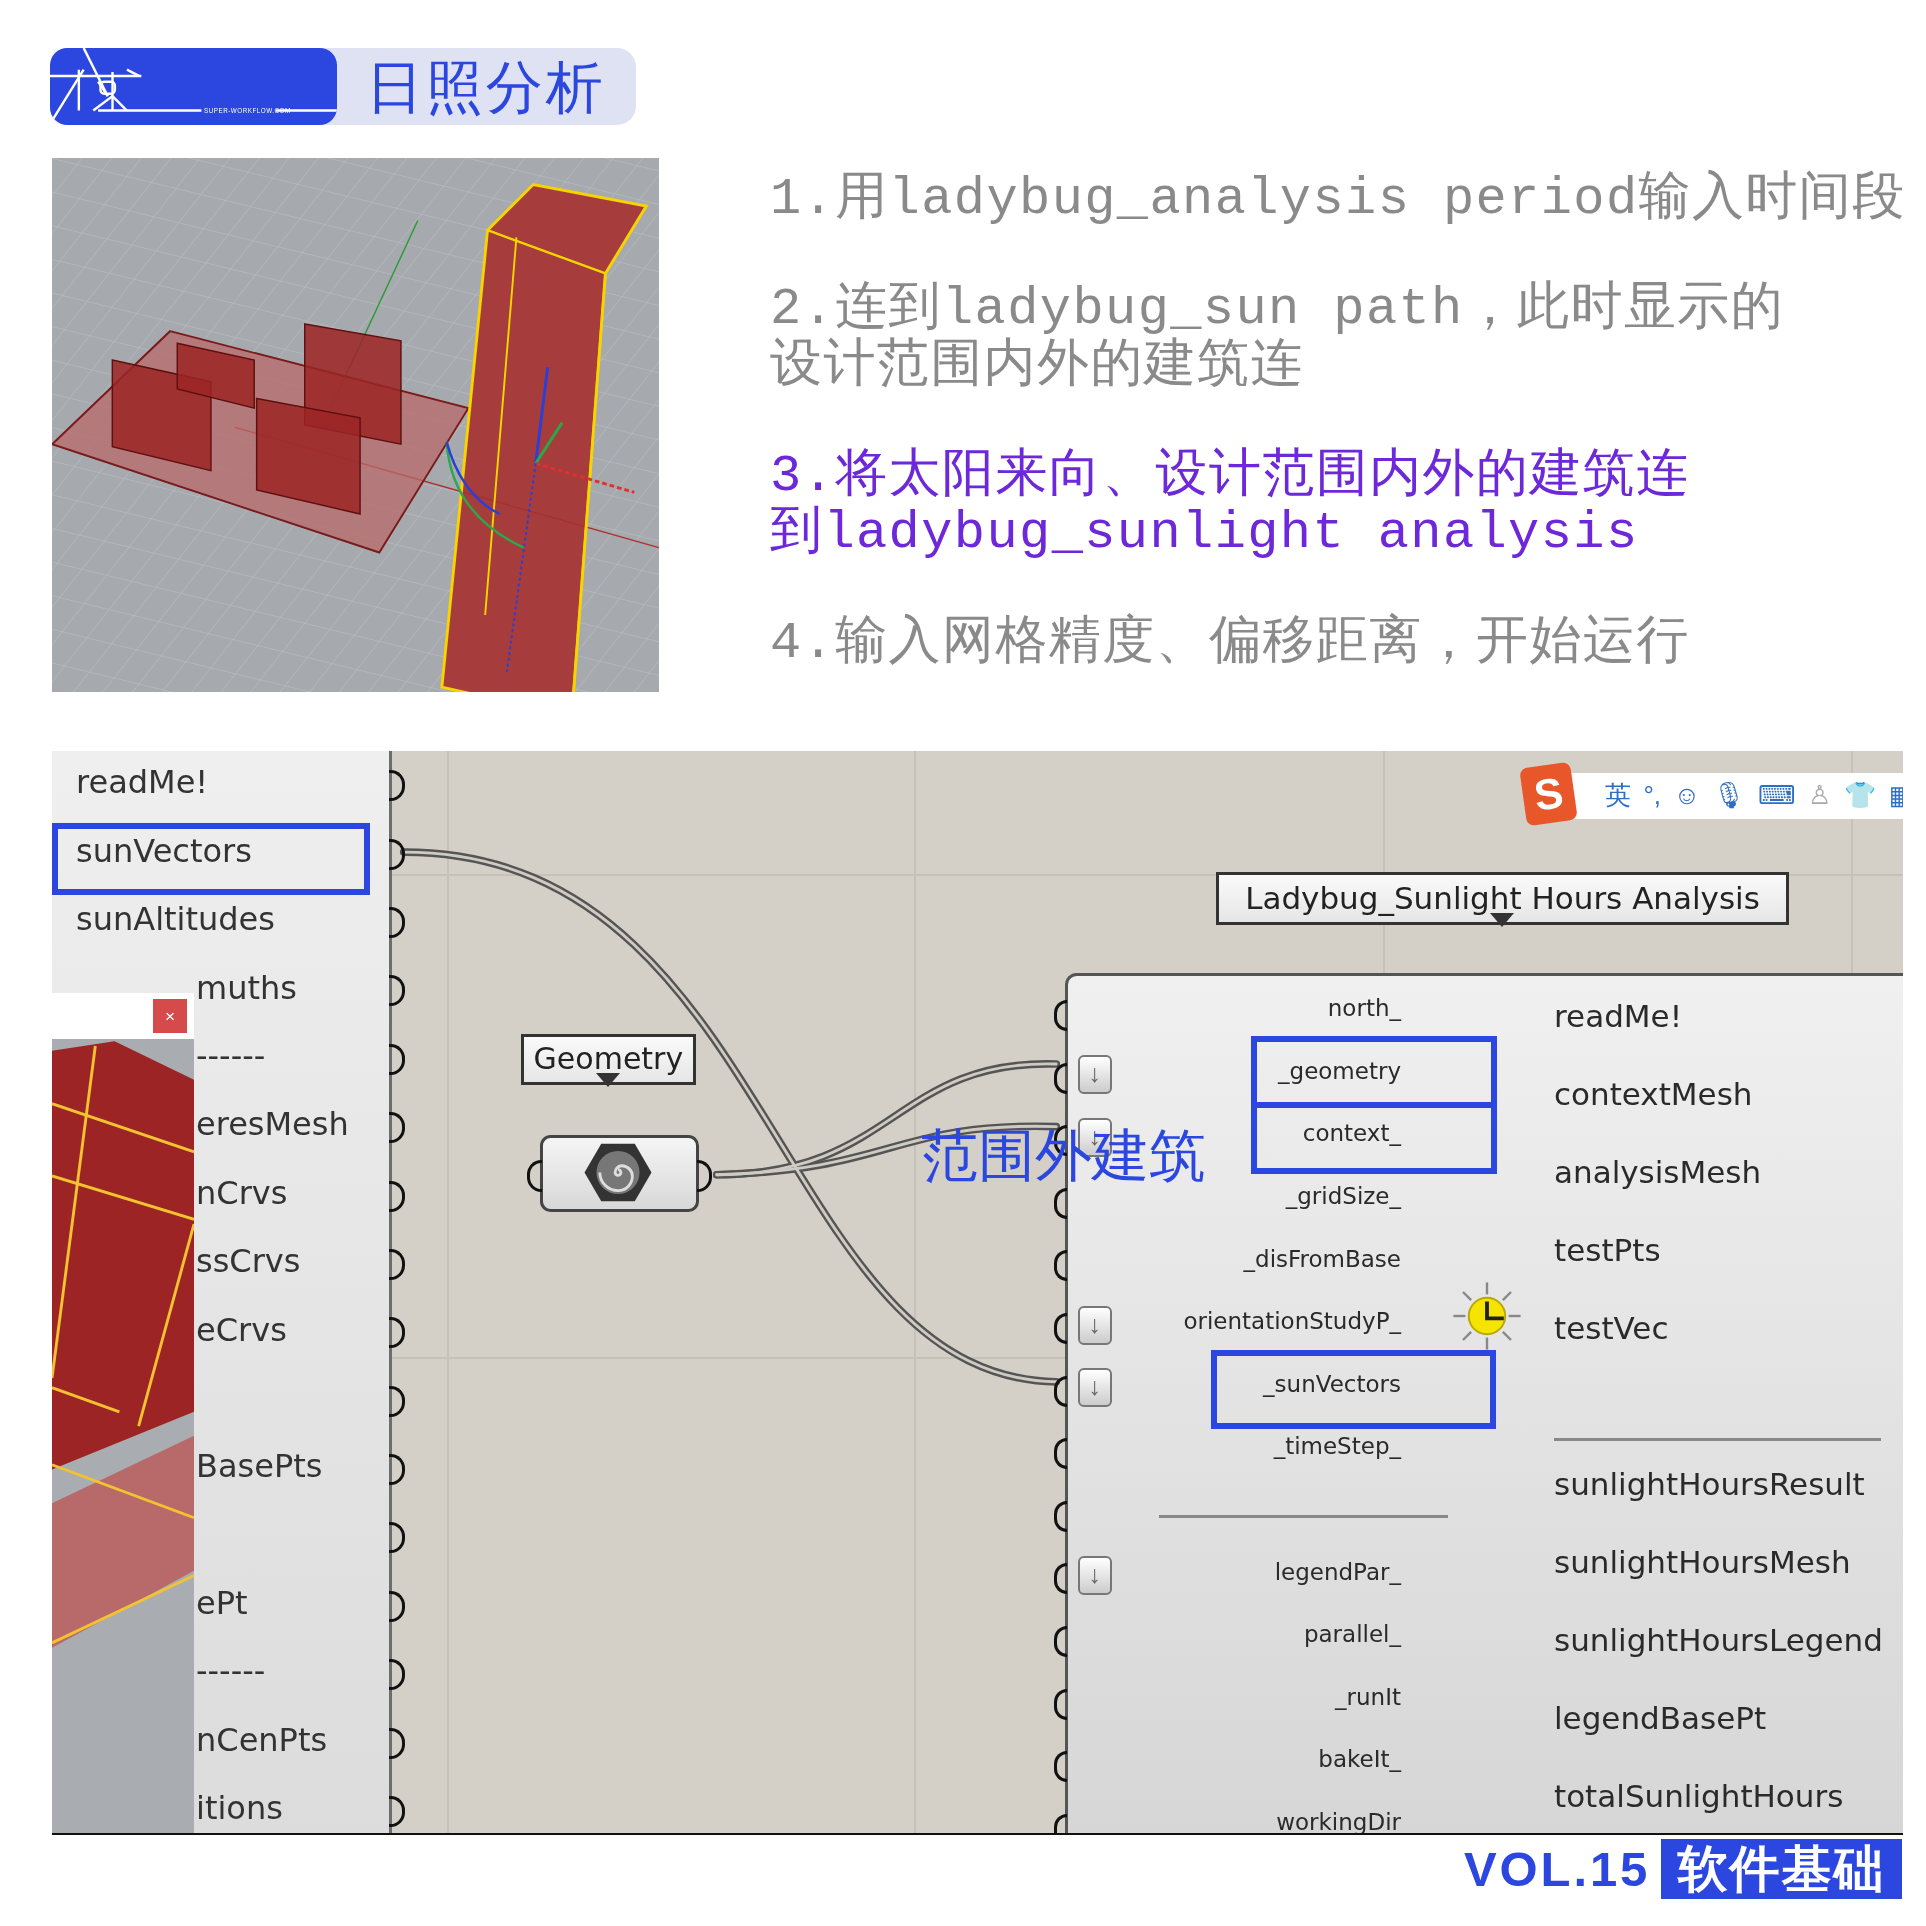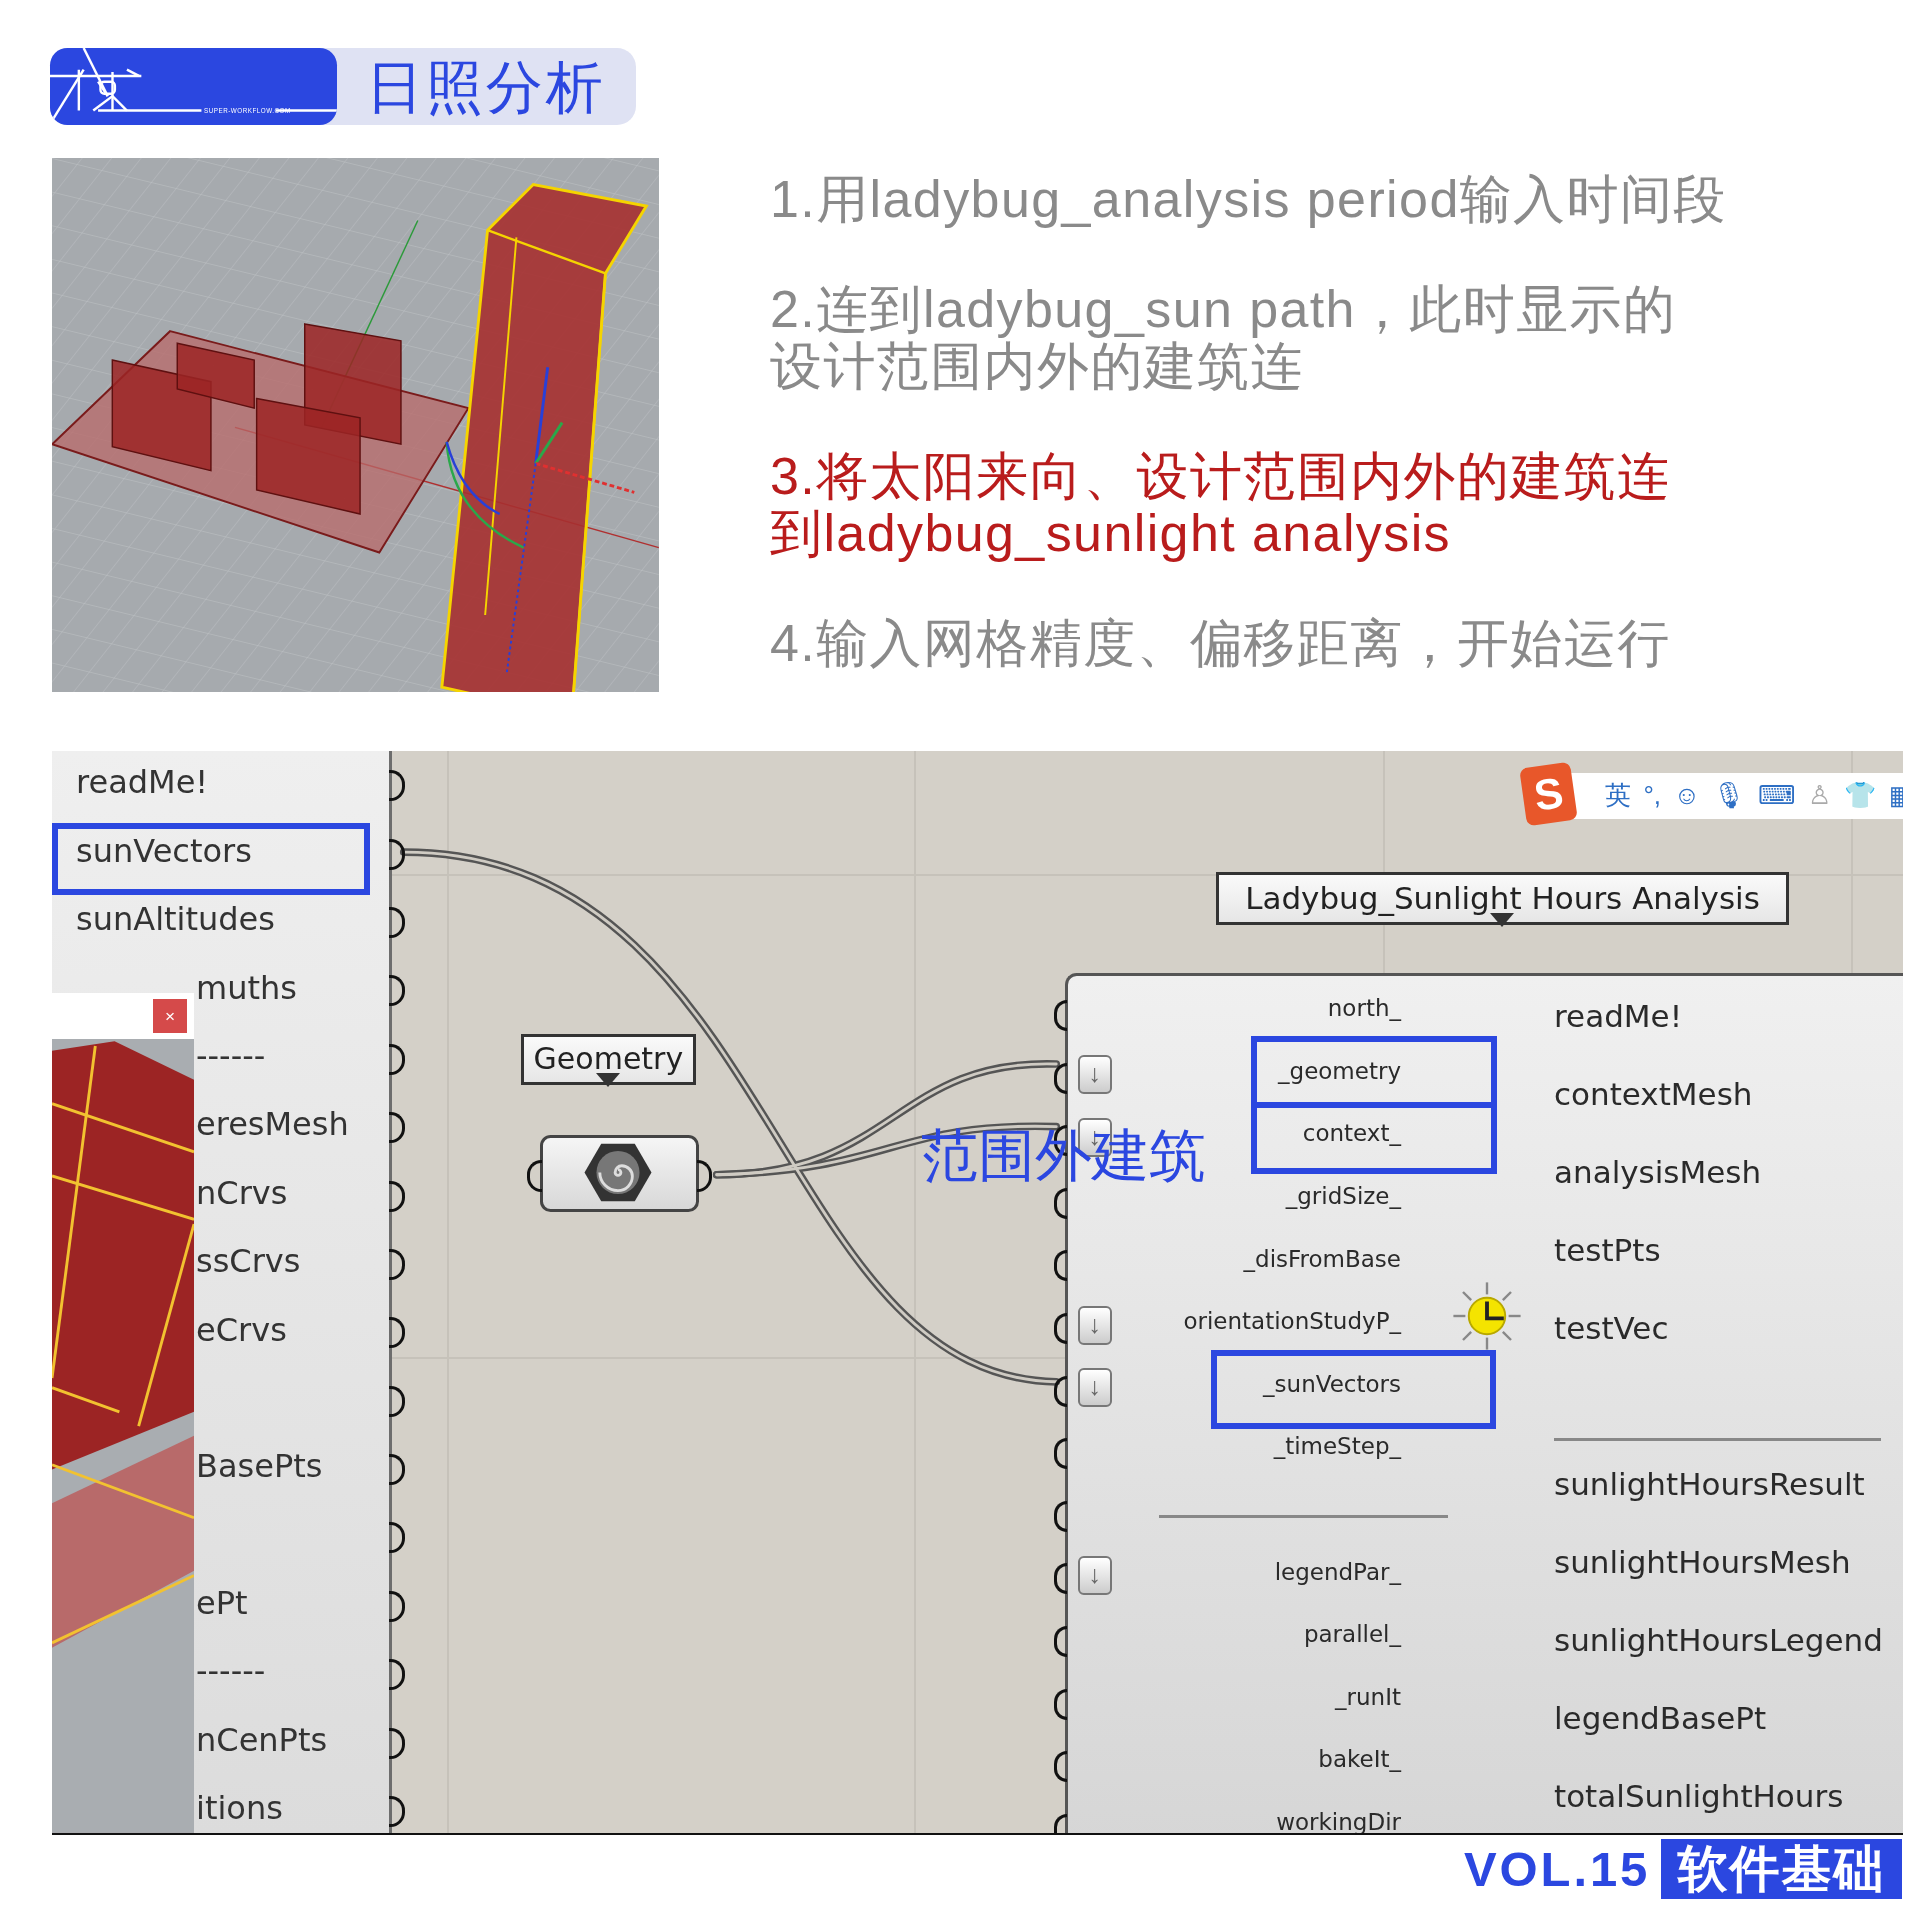--- a/index.html
+++ b/index.html
@@ -10,22 +10,22 @@
   .header-pill { left:50px; top:48px; width:586px; height:77px; background:#dfe2f3; border-radius:19px; }
   .header-logo { left:50px; top:48px; width:287px; height:77px; background:#2b47e0; border-radius:17.3px; overflow:hidden; }
   .header-title { left:366px; top:49px; height:77px; line-height:77px; font-size:57px; font-weight:normal; color:#2b47e0; letter-spacing:2.9px; font-family:"DejaVu Sans", sans-serif; }
   .logo-sub { position:absolute; left:154px; top:59px; font-size:6.3px; color:#fff; letter-spacing:0.5px; }
 
   
   .viewport { left:52px; top:158px; width:607px; height:534px; background:#a9adb1; overflow:hidden; }
 
   
   .steps { left:770px; top:171px; width:1108px; }
-  .step { font-size:52px; line-height:57px; color:#8a8a8a; margin-bottom:53px; letter-spacing:1.4px; font-family:Liberation Sans, sans-serif; }
-  .step.active { color:#b91c1c;margin-top:20px; }
+  .step { font-size:52px; line-height:57px; color:#8a8a8a; margin-bottom:53px; letter-spacing:1.4px; font-family:Liberation Mono, monospace; }
+  .step.active { color:#6d28d9;margin-top:20px; }
   .step .line { display:block; white-space:nowrap; }
 
   
   .gh { left:52px; top:719px; width:1851px; height:1082px; background:#d4d0c8; overflow:hidden; border-bottom:2.9px solid #111;margin-top:32px; }
   .gh-grid-v { position:absolute; top:0; bottom:0; width:1.9px; background:#c6c2ba; }
   .gh-grid-h { position:absolute; left:337px; right:0; height:1.9px; background:#c6c2ba; }
 
   .left-comp { position:absolute; left:0; top:0; width:337px; height:1082px; background:linear-gradient(#efefef,#dcdcdc); border-right:3.9px solid #6d6d6d; }
   .left-row { position:absolute; left:24px; font-size:32px; color:#333; font-family:"DejaVu Sans", sans-serif; white-space:nowrap; }
   .port-r { position:absolute; left:337px; width:12.5px; height:25px; border:3.9px solid #111; border-left:none; border-radius:0 14.4px 14.4px 0; }

